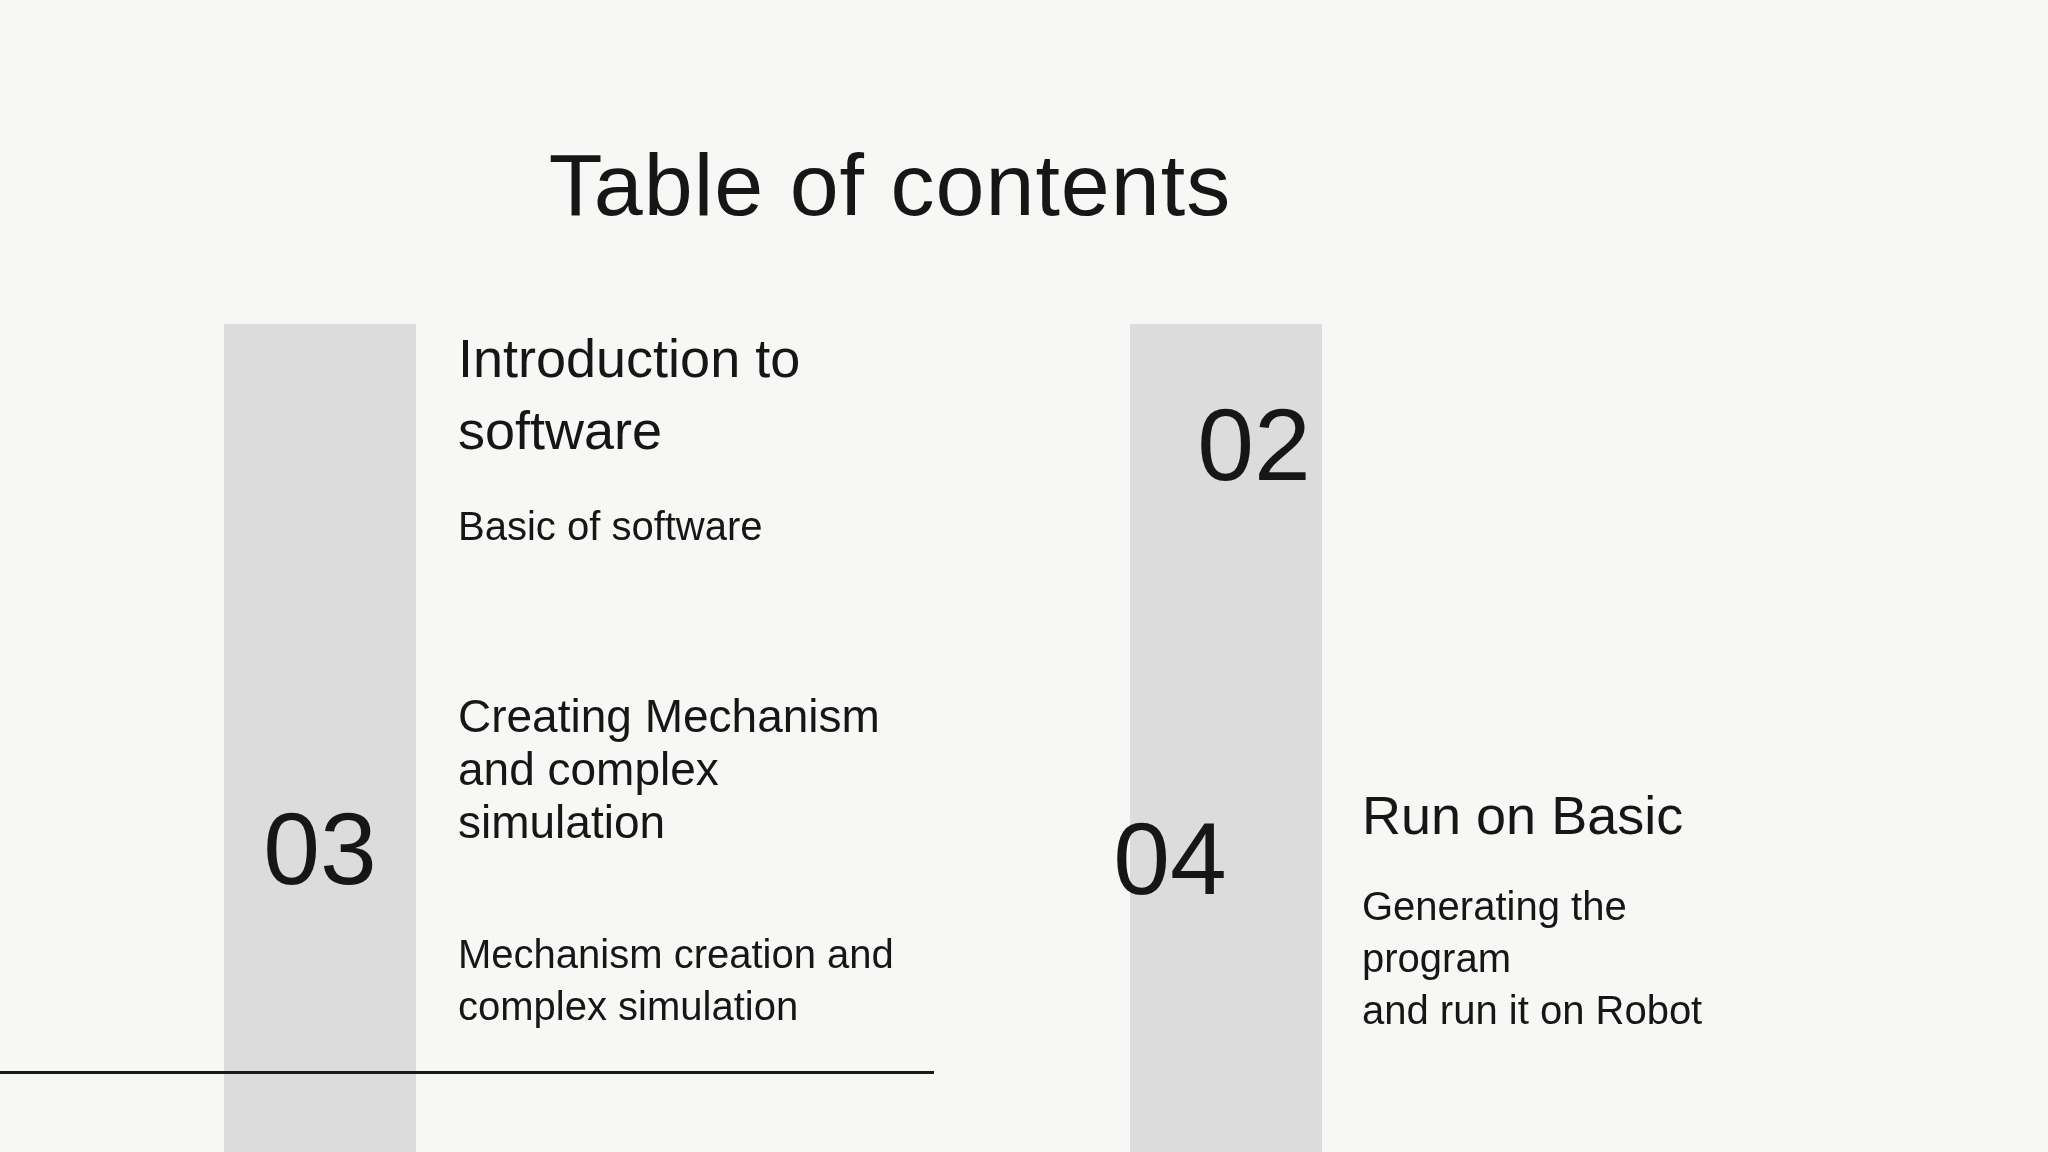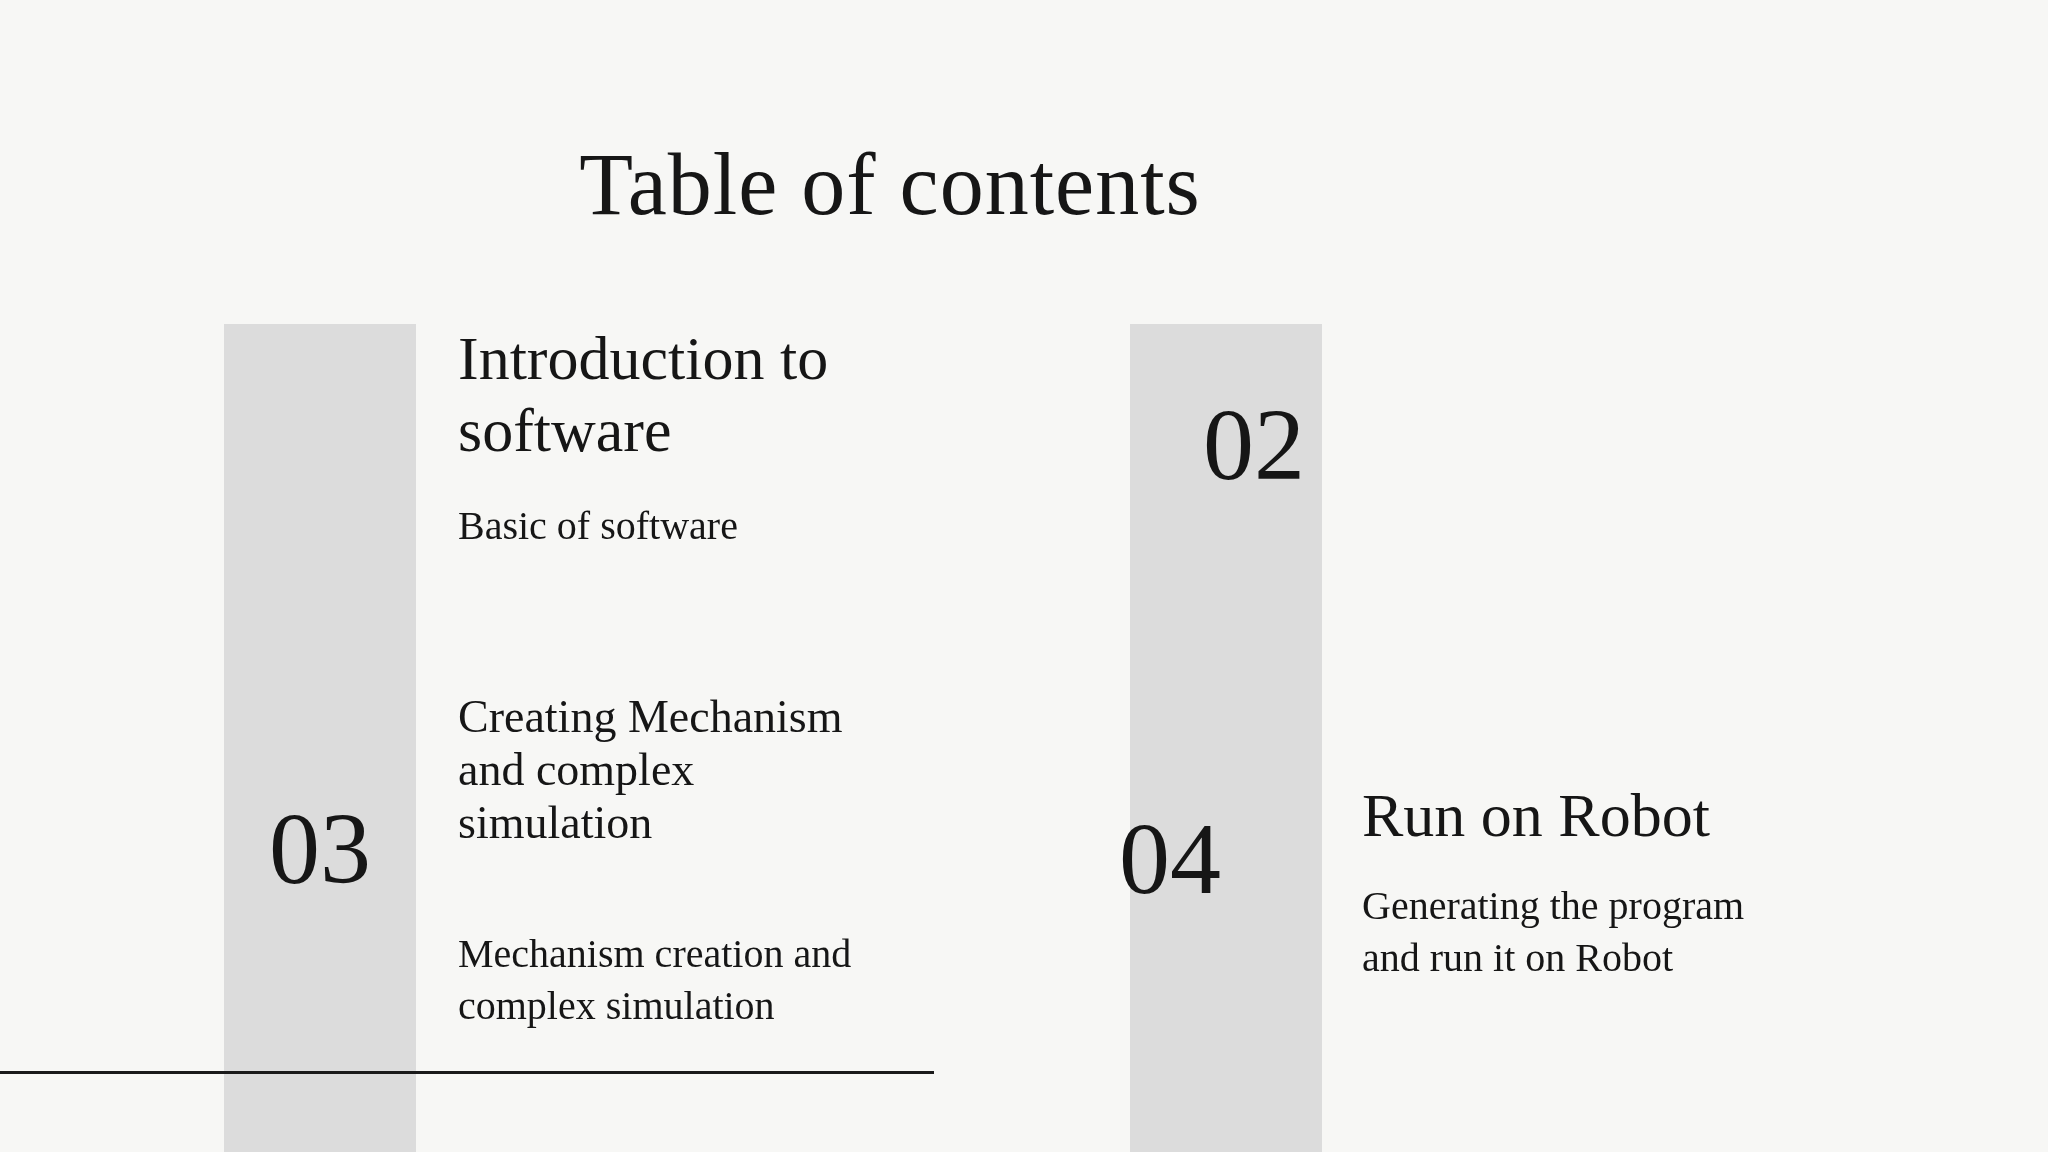--- a/index.html
+++ b/index.html
@@ -12,21 +12,21 @@
     margin:0;
     padding:0;
     background:var(--bg);
   }
   #slide{
     position:relative;
     width:1780px;
     height:1152px;
     overflow:hidden;
     background:var(--bg);
-    font-family:Liberation Serif, serif;
+    font-family:Liberation Sans, sans-serif;
     color:var(--text);
   }
   .abs{position:absolute;}
   .title{
     left:0; top:141px; width:100%;
     text-align:center;
     font-size:88px;
     line-height:1;
     font-weight:500;
     letter-spacing:1px;
@@ -44,21 +44,21 @@
     font-size:102px;
     line-height:102px;
     font-weight:500;
     white-space:pre;
   }
   .num-1{left:224px; top:415px;}
   .num-2{left:1130px; top:394px;margin-left:28px;}
   .num-3{left:224px; top:798px;}
   .num-4{left:1074px; top:798px;margin-top:10px;}
   .heading{
-    font-size:62px;
+    font-size:54px;
     line-height:72px;
     font-weight:500;
     white-space:pre-line;
   }
   .heading-sm{
     font-size:46px;
     line-height:53px;
   }
   .h-1{left:458px; top:322px;}
   .h-2{left:1362px; top:322px;}
@@ -102,20 +102,20 @@
   <div class="abs num num-2">02</div>
 
   <div class="abs num num-3">03</div>
   <div class="abs heading heading-sm h-3">Creating Mechanism
 and complex
 simulation</div>
   <div class="abs desc d-3">Mechanism creation and
 complex simulation</div>
 
   <div class="abs num num-4">04</div>
-  <div class="abs heading h-4">Run on Robot</div>
+  <div class="abs heading h-4">Run on Basic</div>
   <div class="abs desc d-4">Generating the program
 and run it on Robot</div>
 
   <div class="abs hline"></div>
   <div class="abs vline"></div>
 
 </div>
 
 </body></html>

